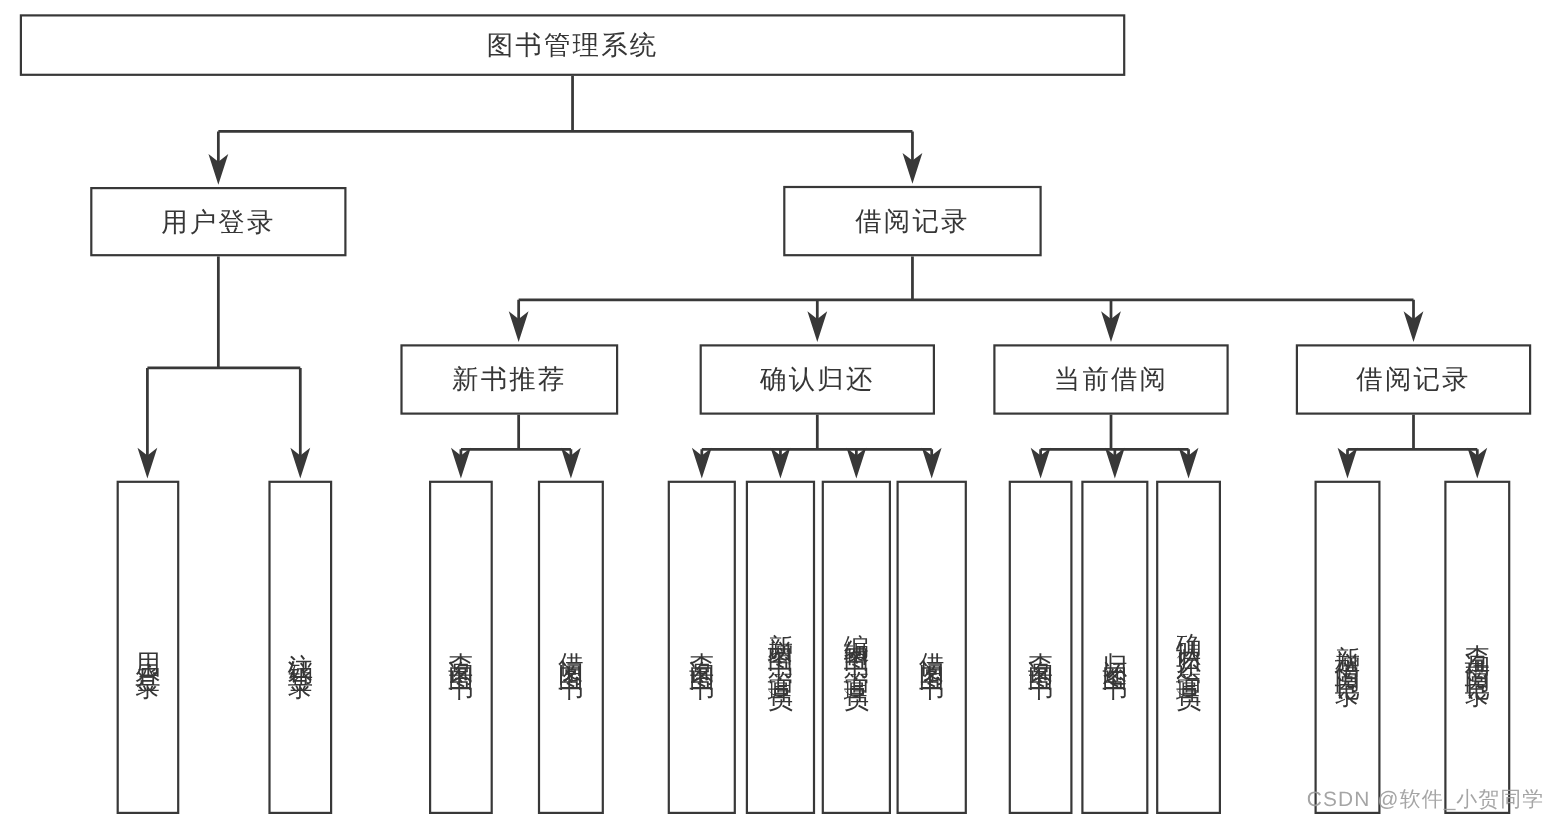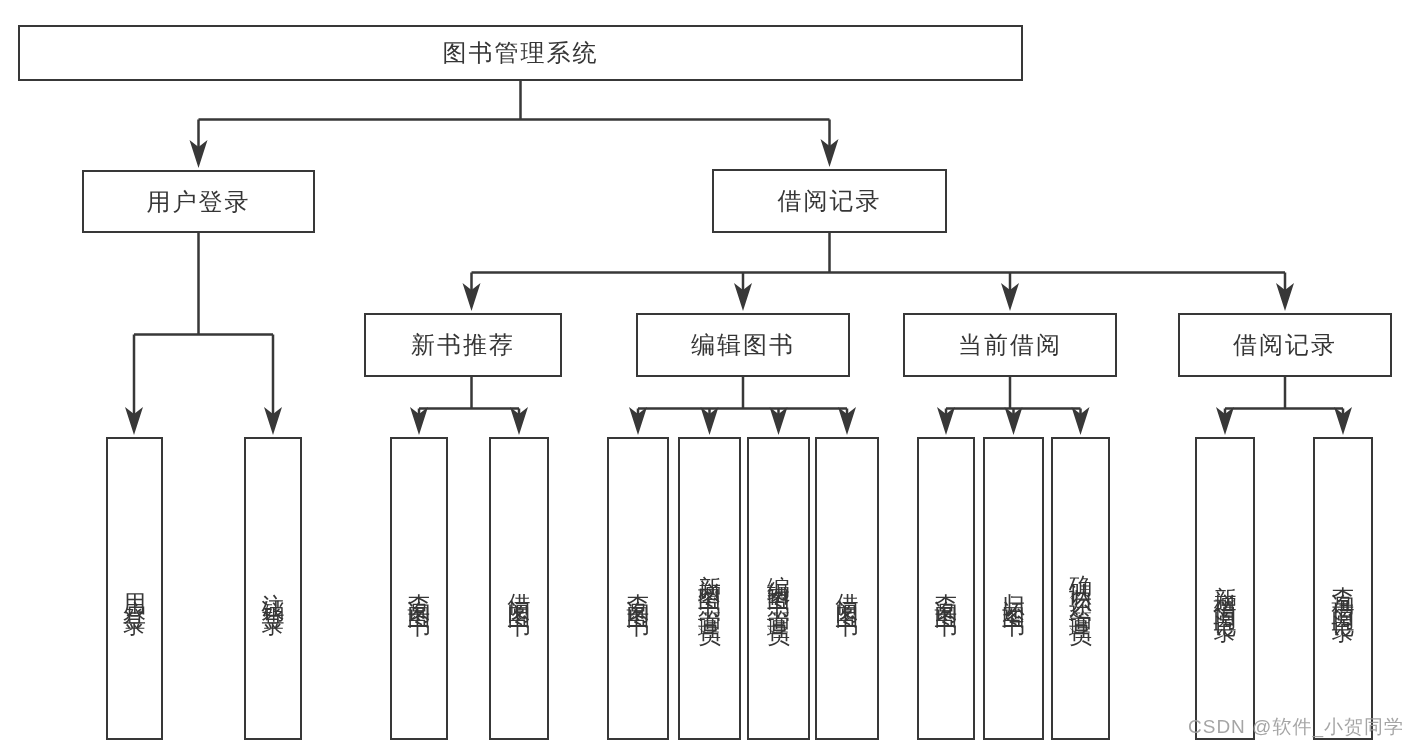--- a/index.html
+++ b/index.html
@@ -108,27 +108,27 @@
     <path class="cline" d="M1010 375 V408.5 M946 408.5 H1080.5 M946 408.5 V425 M1013.5 408.5 V425 M1080.5 408.5 V425"></path>
     <use class="ahead" href="#ah" x="946" y="435"></use>
     <use class="ahead" href="#ah" x="1013.5" y="435"></use>
     <use class="ahead" href="#ah" x="1080.5" y="435"></use>
 
     <path class="cline" d="M1285 375 V408.5 M1225 408.5 H1343 M1225 408.5 V425 M1343 408.5 V425"></path>
     <use class="ahead" href="#ah" x="1225" y="435"></use>
     <use class="ahead" href="#ah" x="1343" y="435"></use>
   </svg>
 
-  <div class="node" style="left:18px; top:13px; width:1005px; height:56px;margin-top:12px;">图书管理系统</div>
+  <div class="node" style="left:18px; top:13px; width:1005px; height:56px;">图书管理系统</div>
 
   <div class="node" style="left:82px; top:170px; width:233px; height:63px;">用户登录</div>
   <div class="node" style="left:712px; top:169px; width:235px; height:64px;">借阅记录</div>
 
   <div class="node" style="left:364px; top:313px; width:198px; height:64px;">新书推荐</div>
-  <div class="node" style="left:636px; top:313px; width:214px; height:64px;">编辑图书</div>
+  <div class="node" style="left:636px; top:313px; width:214px; height:64px;">确认归还</div>
   <div class="node" style="left:1178px; top:313px; width:214px; height:64px;">借阅记录</div>
   <div class="node" style="left:903px; top:313px; width:214px; height:64px;">当前借阅</div>
 
   <div class="leaf" style="left:106px; width:57px;">
     <span>用户登录</span>
   </div>
   <div class="leaf" style="left:244px; width:58px;">
     <span>注销登录</span>
   </div>
 

